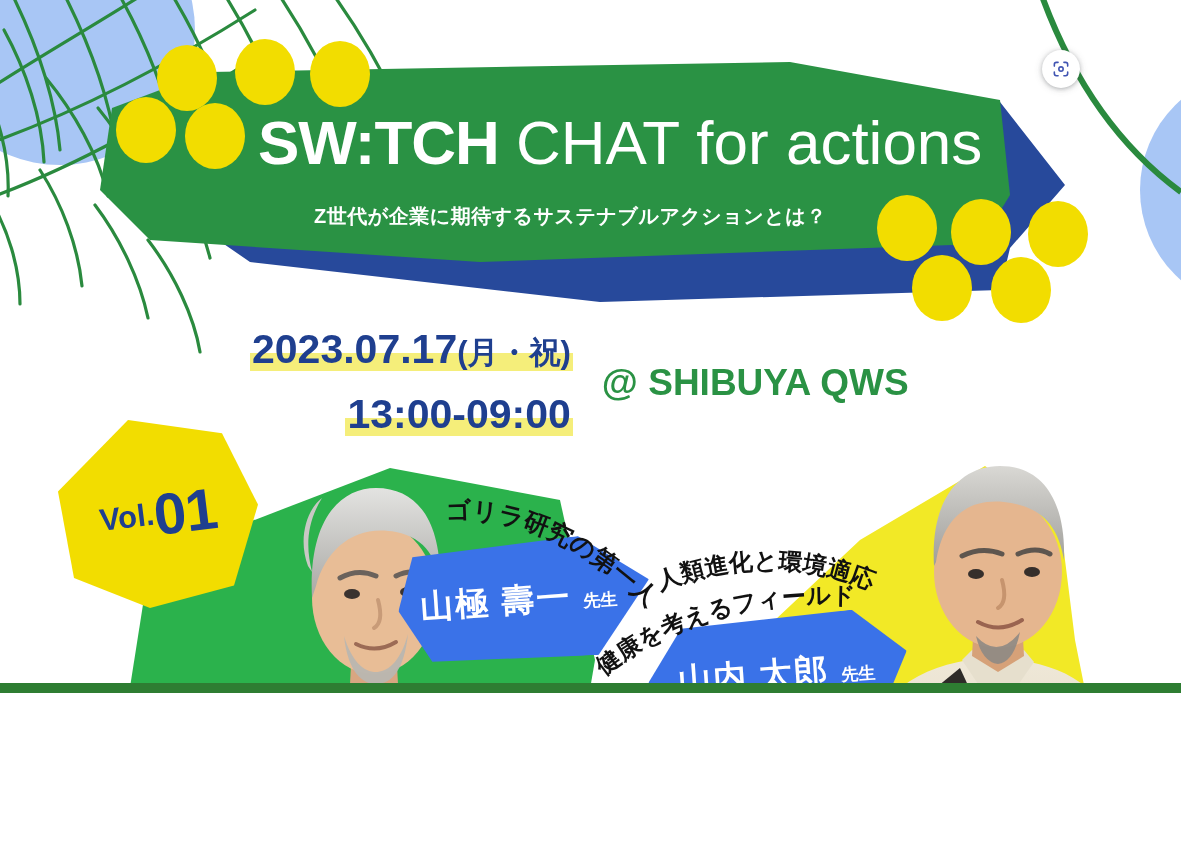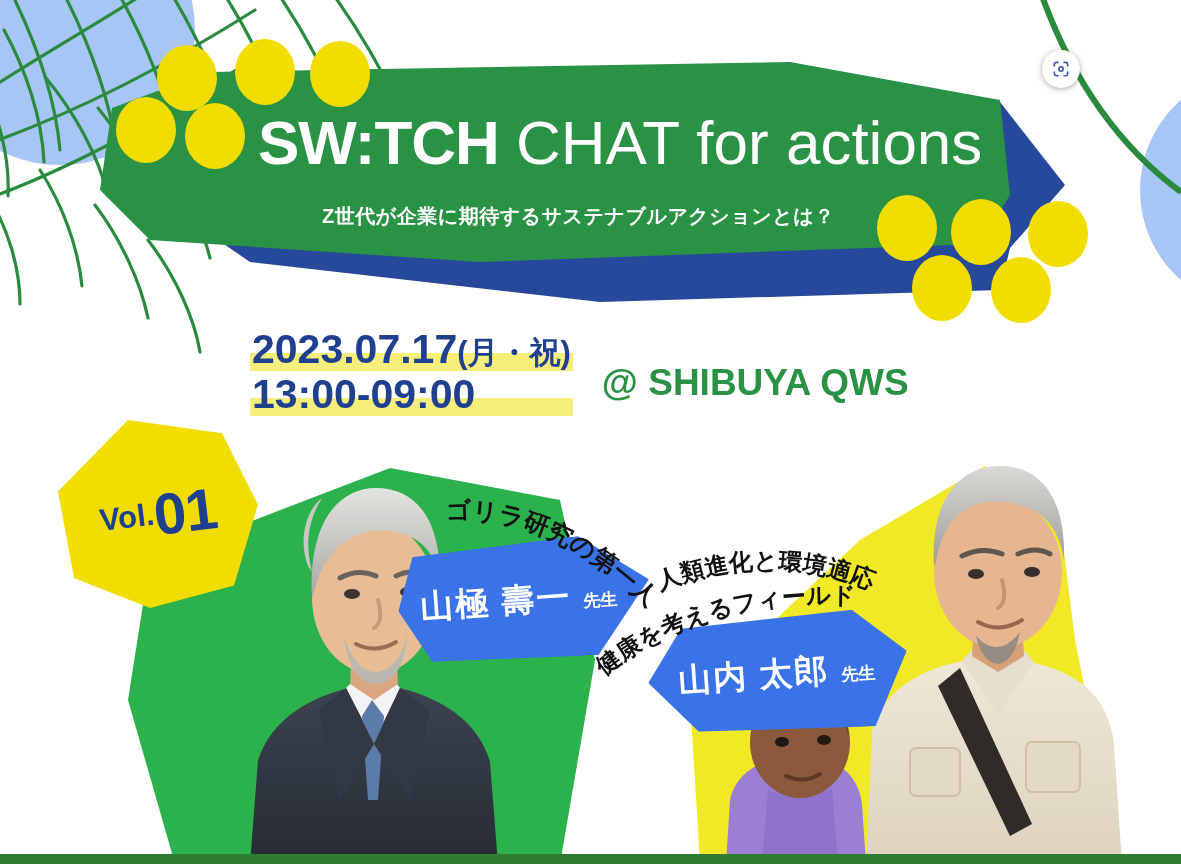--- a/index.html
+++ b/index.html
@@ -6,21 +6,21 @@
     margin: 0;
     padding: 0;
     background: #ffffff;
   }
   body {
     font-family: "Liberation Sans", "DejaVu Sans", sans-serif;
   }
   #poster {
     position: relative;
     width: 1181px;
-    height: 864px;
+    height: 693px;
     overflow: hidden;
     background: #ffffff;
   }
   .layer {
     position: absolute;
     top: 0; left: 0;
     width: 1181px;
     height: 864px;
     overflow: visible;
   }
@@ -55,40 +55,42 @@
     font-weight: 700;
     letter-spacing: -1px;
   }
   #title-rest {
     font-size: 62px;
     font-weight: 300;
     letter-spacing: 0px;
   }
   #header-subtitle {
     position: absolute;
-    left: 322px; top: 203px;
+    left: 314px; top: 203px;
     z-index: 30;
     color: #ffffff;
     font-size: 20px;
     font-weight: 700;
     letter-spacing: 0.5px;
     white-space: nowrap;
   }
 
   
   #event-info {
     position: absolute;
     left: 250px; top: 328px;
     z-index: 40;
     display: flex;
     align-items: flex-start;
   }
   #datetime-block {
     display: flex;
     flex-direction: column;
+    align-items: flex-end;
+    gap: 20px;
   }
   .hl {
     display: inline-block;
     background: linear-gradient(to top,
       #f5ee7a 0%, #f5ee7a 42%,
       rgba(245,238,122,0) 42%, rgba(245,238,122,0) 100%);
     color: #1f3f8f;
     font-weight: 700;
     line-height: 1.05;
     padding: 0 2px;

